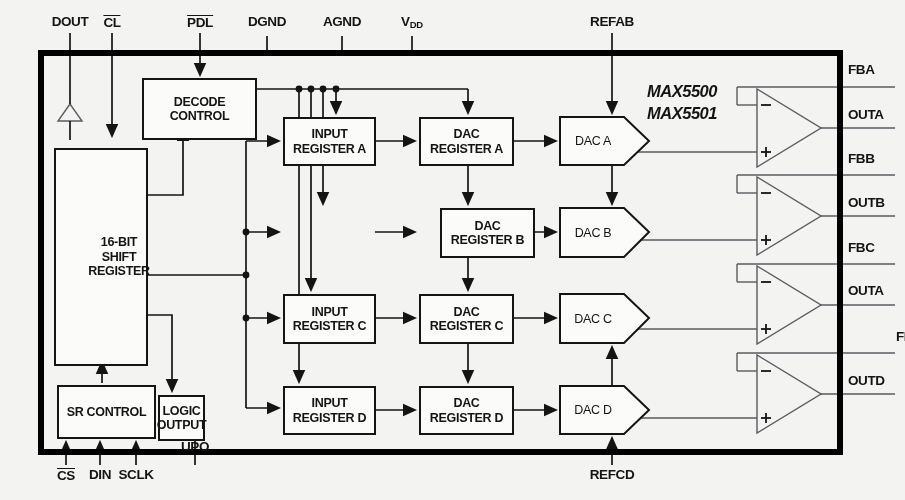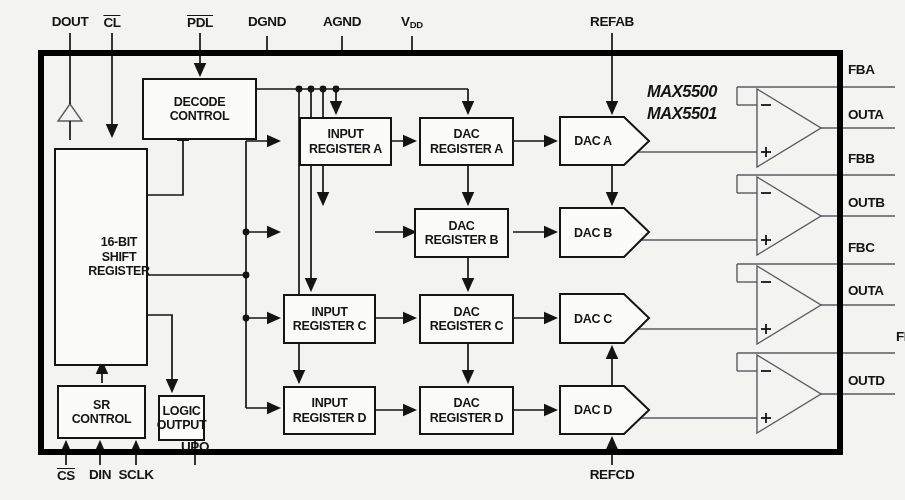--- a/index.html
+++ b/index.html
@@ -16,21 +16,21 @@
   }
   .stage svg{position:absolute;left:0;top:0;}
   .box{
     position:absolute;box-sizing:border-box;border:2px solid var(--ink);
     background:var(--fill);display:flex;align-items:center;justify-content:center;
     text-align:center;font-size:12.5px;font-weight:700;letter-spacing:-0.3px;
     line-height:1.15;padding:2px 4px;
   }
   .dactext{
     position:absolute;display:flex;align-items:center;justify-content:center;
-    font-size:12.5px;font-weight:700;letter-spacing:-0.3px;text-align:right;
+    font-size:12.5px;font-weight:400;letter-spacing:-0.3px;text-align:right;
   }
   .pin{
     position:absolute;font-size:13.5px;font-weight:700;letter-spacing:-0.4px;
     white-space:nowrap;line-height:1.1;
   }
   .pin.ctr{transform:translateX(-50%);}
   .ovl{display:inline-block;border-top:1.6px solid var(--ink);line-height:1.05;}
   sub.vdd{font-size:9.5px;vertical-align:-2px;letter-spacing:-0.2px;}
   .brand{
     position:absolute;font-size:16.5px;font-weight:700;font-style:italic;
@@ -176,35 +176,35 @@
       <polygon points="560,294 624,294 649,318 624,343 560,343"></polygon>
       <polygon points="560,386 624,386 649,410 624,434 560,434"></polygon>
     </g>
 
     <rect x="41" y="53" width="799" height="399" fill="none" stroke="#000000" stroke-width="6"></rect>
   </svg>
 
   <div class="box" style="left:142px;top:78px;width:115px;height:62px;">DECODE CONTROL</div>
   <div class="box" style="left:54px;top:148px;width:94px;height:218px;padding-left:40px;">16-BIT SHIFT REGISTER</div>
 
-  <div class="box" style="left:299px;top:117px;width:93px;height:49px;">INPUT REGISTER A</div>
+  <div class="box" style="left:283px;top:117px;width:93px;height:49px;">INPUT REGISTER A</div>
   <div class="box" style="left:283px;top:294px;width:93px;height:50px;">INPUT REGISTER C</div>
   <div class="box" style="left:283px;top:386px;width:93px;height:49px;">INPUT REGISTER D</div>
 
   <div class="box" style="left:419px;top:117px;width:95px;height:49px;">DAC REGISTER A</div>
-  <div class="box" style="left:414px;top:208px;width:95px;height:50px;">DAC REGISTER B</div>
+  <div class="box" style="left:440px;top:208px;width:95px;height:50px;">DAC REGISTER B</div>
   <div class="box" style="left:419px;top:294px;width:95px;height:50px;">DAC REGISTER C</div>
   <div class="box" style="left:419px;top:386px;width:95px;height:49px;">DAC REGISTER D</div>
 
   <div class="dactext" style="left:560px;top:117px;width:66px;height:48px;">DAC A</div>
   <div class="dactext" style="left:560px;top:208px;width:66px;height:49px;">DAC B</div>
   <div class="dactext" style="left:560px;top:294px;width:66px;height:49px;">DAC C</div>
   <div class="dactext" style="left:560px;top:386px;width:66px;height:48px;">DAC D</div>
 
-  <div class="box" style="left:57px;top:385px;width:89px;height:54px;">SR CONTROL</div>
+  <div class="box" style="left:57px;top:385px;width:99px;height:54px;">SR CONTROL</div>
   <div class="box" style="left:158px;top:395px;width:47px;height:46px;">LOGIC OUTPUT</div>
 
   <div class="brand" style="left:632px;top:81px;width:100px;">
     <div>MAX5500</div>
     <div>MAX5501</div>
   </div>
 
   <div class="pin ctr" style="left:70px;top:15px;">DOUT</div>
   <div class="pin ctr" style="left:112px;top:15px;"><span class="ovl">CL</span></div>
   <div class="pin ctr" style="left:200px;top:15px;"><span class="ovl">PDL</span></div>

